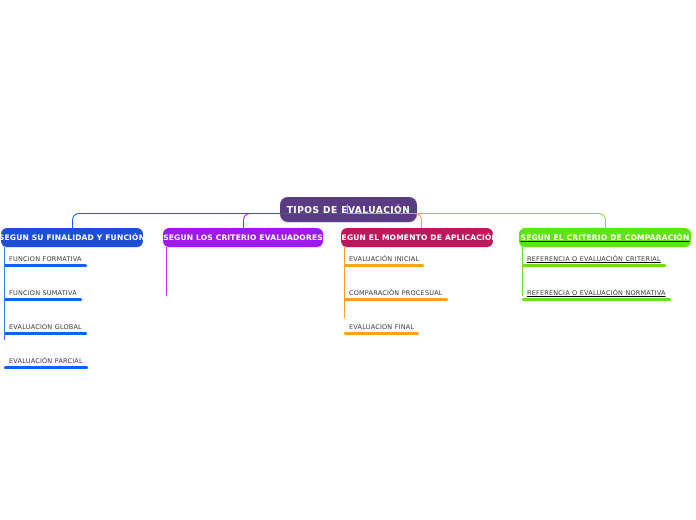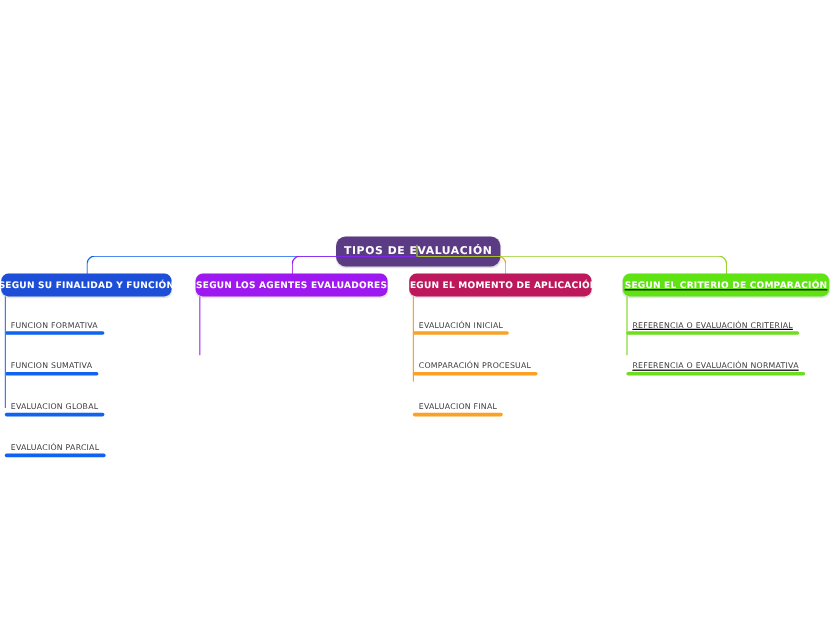--- a/index.html
+++ b/index.html
@@ -41,21 +41,21 @@
   .b4 .branch-box{width:172px;background:#5FE312;}
   
   .child-line{position:absolute;left:3px;top:19px;width:0;}
   .b1 .child-line{height:93px;border-left:1.5px solid #3E7EF2;}
   .b2 .child-line{height:49px;border-left:1.5px solid #AC3BF2;}
   .b3 .child-line{height:71px;border-left:1.5px solid #FBA226;}
   .b4 .child-line{height:49px;border-left:1.5px solid #7FD92C;}
   
   .children{margin-left:3px;}
   .child{width:fit-content;margin-top:22px;}
-  .child.first{margin-top:20px;}
+  .child.first{margin-top:8px;}
   .child-label{
     display:block;font-size:6.5px;line-height:8px;letter-spacing:0.2px;
     color:#3C3C3C;white-space:nowrap;padding:0 5px 1px 5px;
   }
   .child-bar{height:3px;border-radius:2px;}
   .b1 .child-bar{background:#1063F0;}
   .b2 .child-bar{background:#9E19F0;}
   .b3 .child-bar{background:#FBA226;}
   .b4 .child-bar{background:#6FDD1F;}
 </style>
@@ -89,21 +89,21 @@
         <div class="child-bar"></div>
       </div>
       <div class="child">
         <span class="child-label">EVALUACIÓN PARCIAL</span>
         <div class="child-bar"></div>
       </div>
     </div>
   </div>
 
   <div class="branch b2" style="left:163px;">
-    <div class="branch-box">SEGUN LOS AGENTES EVALUADORES</div>
+    <div class="branch-box">SEGUN LOS CRITERIO EVALUADORES</div>
     <div class="child-line"></div>
   </div>
 
   <div class="branch b3" style="left:341px;">
     <div class="branch-box">SEGUN EL MOMENTO DE APLICACIÓN</div>
     <div class="child-line"></div>
     <div class="children">
       <div class="child first">
         <span class="child-label">EVALUACIÓN INICIAL</span>
         <div class="child-bar"></div>

